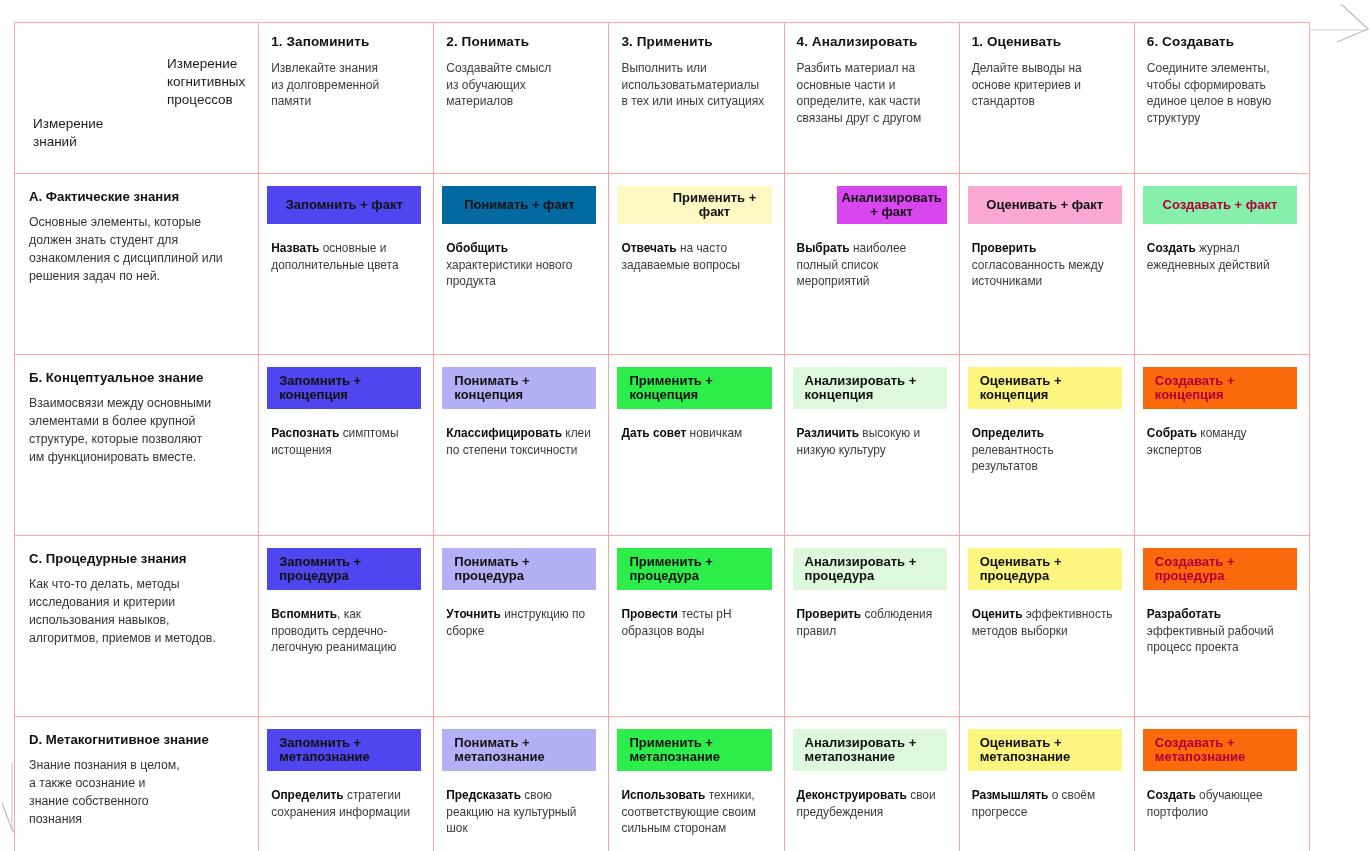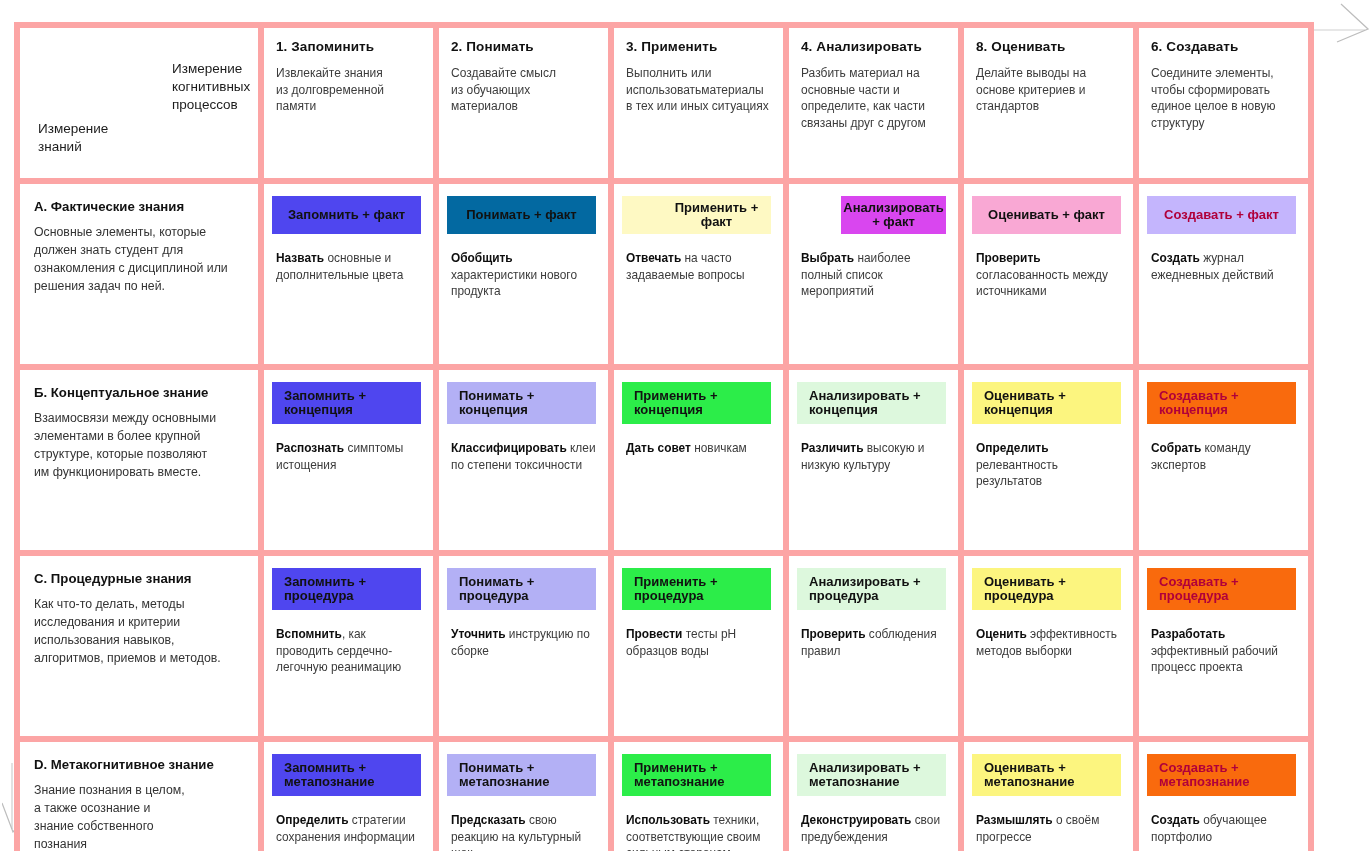--- a/index.html
+++ b/index.html
@@ -17,21 +17,21 @@
   .arrow-bl{position:absolute;left:2px;bottom:18px;width:60px;height:70px;pointer-events:none;}
 
   table.matrix{
     position:absolute;
     left:14px;top:22px;
     width:1296px;
     border-collapse:collapse;
     table-layout:fixed;
   }
   table.matrix td{
-    border:6px solid #fca5a5;
+    border:1px solid #fca5a5;
     vertical-align:top;
     padding:10px 12px 12px 12px;
     background:#fff;
   }
   col.c-row{width:244px;}
   col.c-col{width:175px;}
 
   
   .hdr-corner{height:118px;position:relative;padding:16px !important;}
   .dim-cog{
@@ -124,21 +124,21 @@
           </td>
           <td class="hdr-cell">
             <div class="hdr-title">3. Применить</div>
             <div class="hdr-desc">Выполнить или<br>использоватьматериалы<br>в тех или иных ситуациях</div>
           </td>
           <td class="hdr-cell">
             <div class="hdr-title">4. Анализировать</div>
             <div class="hdr-desc">Разбить материал на<br>основные части и<br>определите, как части<br>связаны друг с другом</div>
           </td>
           <td class="hdr-cell">
-            <div class="hdr-title">8. Оценивать</div>
+            <div class="hdr-title">1. Оценивать</div>
             <div class="hdr-desc">Делайте выводы на<br>основе критериев и<br>стандартов</div>
           </td>
           <td class="hdr-cell">
             <div class="hdr-title">6. Создавать</div>
             <div class="hdr-desc">Соедините элементы,<br>чтобы сформировать<br>единое целое в новую<br>структуру</div>
           </td>
         </tr>
         <tr>
           <td class="rowcell">
             <div class="row-title">A. Фактические знания</div>
@@ -158,21 +158,21 @@
           </td>
           <td class="cell">
             <div class="badge" style="background:#d946ef;color:#111111;margin-left:44px;">Анализировать + факт</div>
             <div class="task"><b>Выбрать</b> наиболее полный список мероприятий</div>
           </td>
           <td class="cell">
             <div class="badge" style="background:#f9a8d4;color:#111111;">Оценивать + факт</div>
             <div class="task"><b>Проверить</b> согласованность между источниками</div>
           </td>
           <td class="cell">
-            <div class="badge" style="background:#c4b5fd;color:#b0003a;">Создавать + факт</div>
+            <div class="badge" style="background:#86efac;color:#b0003a;">Создавать + факт</div>
             <div class="task"><b>Создать</b> журнал ежедневных действий</div>
           </td>
         </tr>
         <tr>
           <td class="rowcell">
             <div class="row-title">Б. Концептуальное знание</div>
             <div class="row-desc">Взаимосвязи между основными<br>элементами в более крупной<br>структуре, которые позволяют<br>им функционировать вместе.</div>
           </td>
           <td class="cell">
             <div class="badge two-line" style="background:#4f46ef;color:#111111;">Запомнить +<br>концепция</div>

